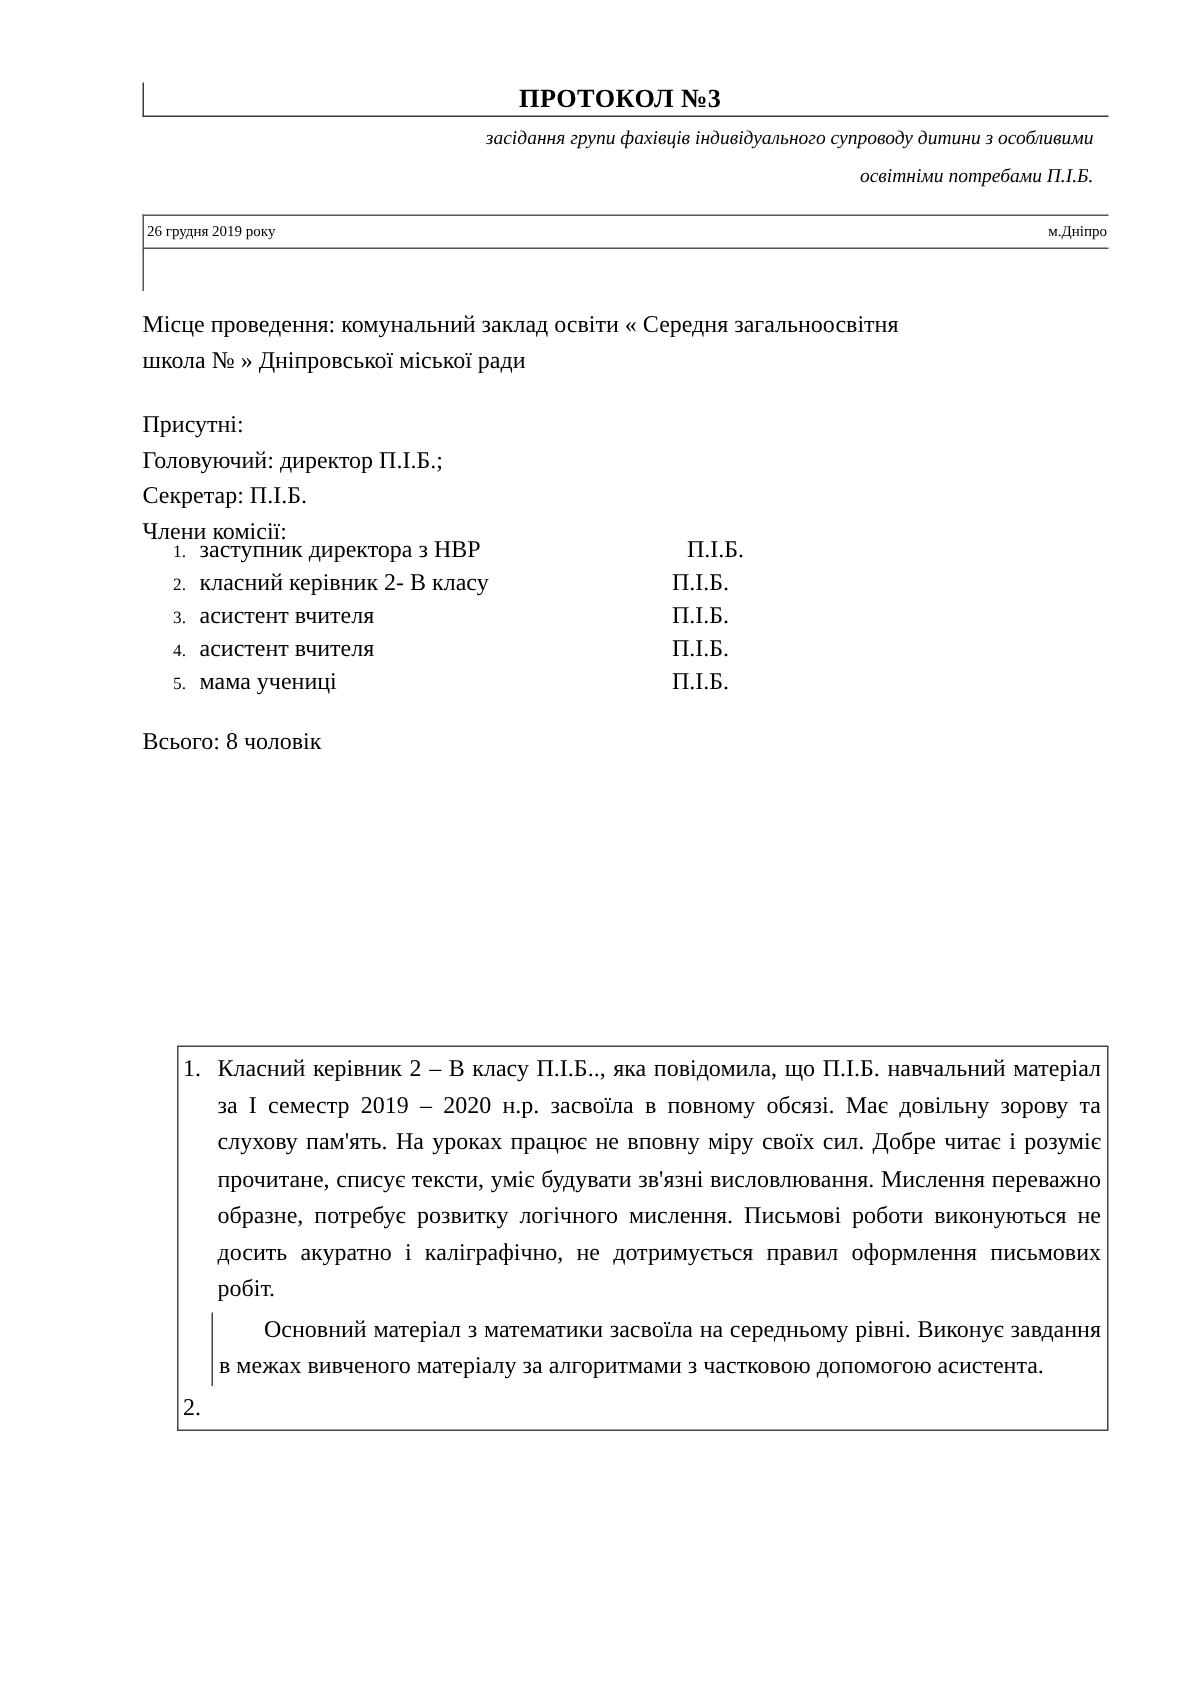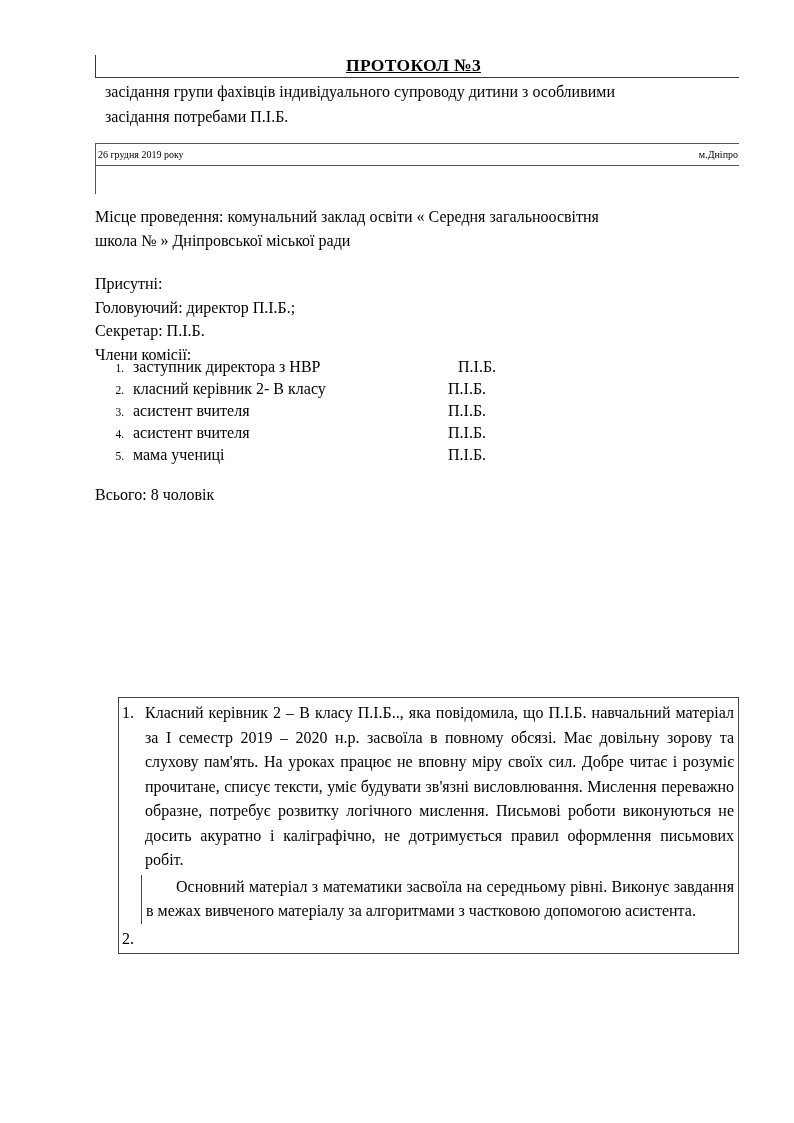--- a/index.html
+++ b/index.html
@@ -38,27 +38,27 @@
     height: 23px;
     box-sizing: border-box;
   }
   .doc-title {
     font-size: 17.5px;
     font-weight: bold;
     text-align: center;
     letter-spacing: 0.3px;
     line-height: 21px;
     padding-right: 8px;
-    text-decoration: underline;
   }
   .subtitle {
-    text-align: left;
-    font-size: 16px;
+    text-align: right;
+    font-size: 13px;
     line-height: 23px;
     padding: 2px 10px 0 10px;
+    font-style: italic;
   }
 
   
   .date-row {
     position: absolute;
     left: 95px;
     top: 143px;
     width: 644px;
     border-top: 1px solid #555;
     border-bottom: 1px solid #555;
@@ -244,21 +244,21 @@
 </head>
 <body>
 
 <div class="page">
 
   <div class="title-block">
     <div class="title-cell">
       <div class="doc-title">ПРОТОКОЛ  №3</div>
     </div>
     <div class="subtitle">засідання групи фахівців індивідуального супроводу дитини з особливими</div>
-    <div class="subtitle">засідання потребами  П.І.Б.</div>
+    <div class="subtitle">освітніми потребами  П.І.Б.</div>
   </div>
 
   <div class="date-row">
     <span>26 грудня  2019 року</span>
     <span>м.Дніпро</span>
   </div>
   <div class="date-tail"></div>
 
   <div class="body-text place-block">
     <div>Місце проведення: комунальний заклад освіти « Середня загальноосвітня</div>

